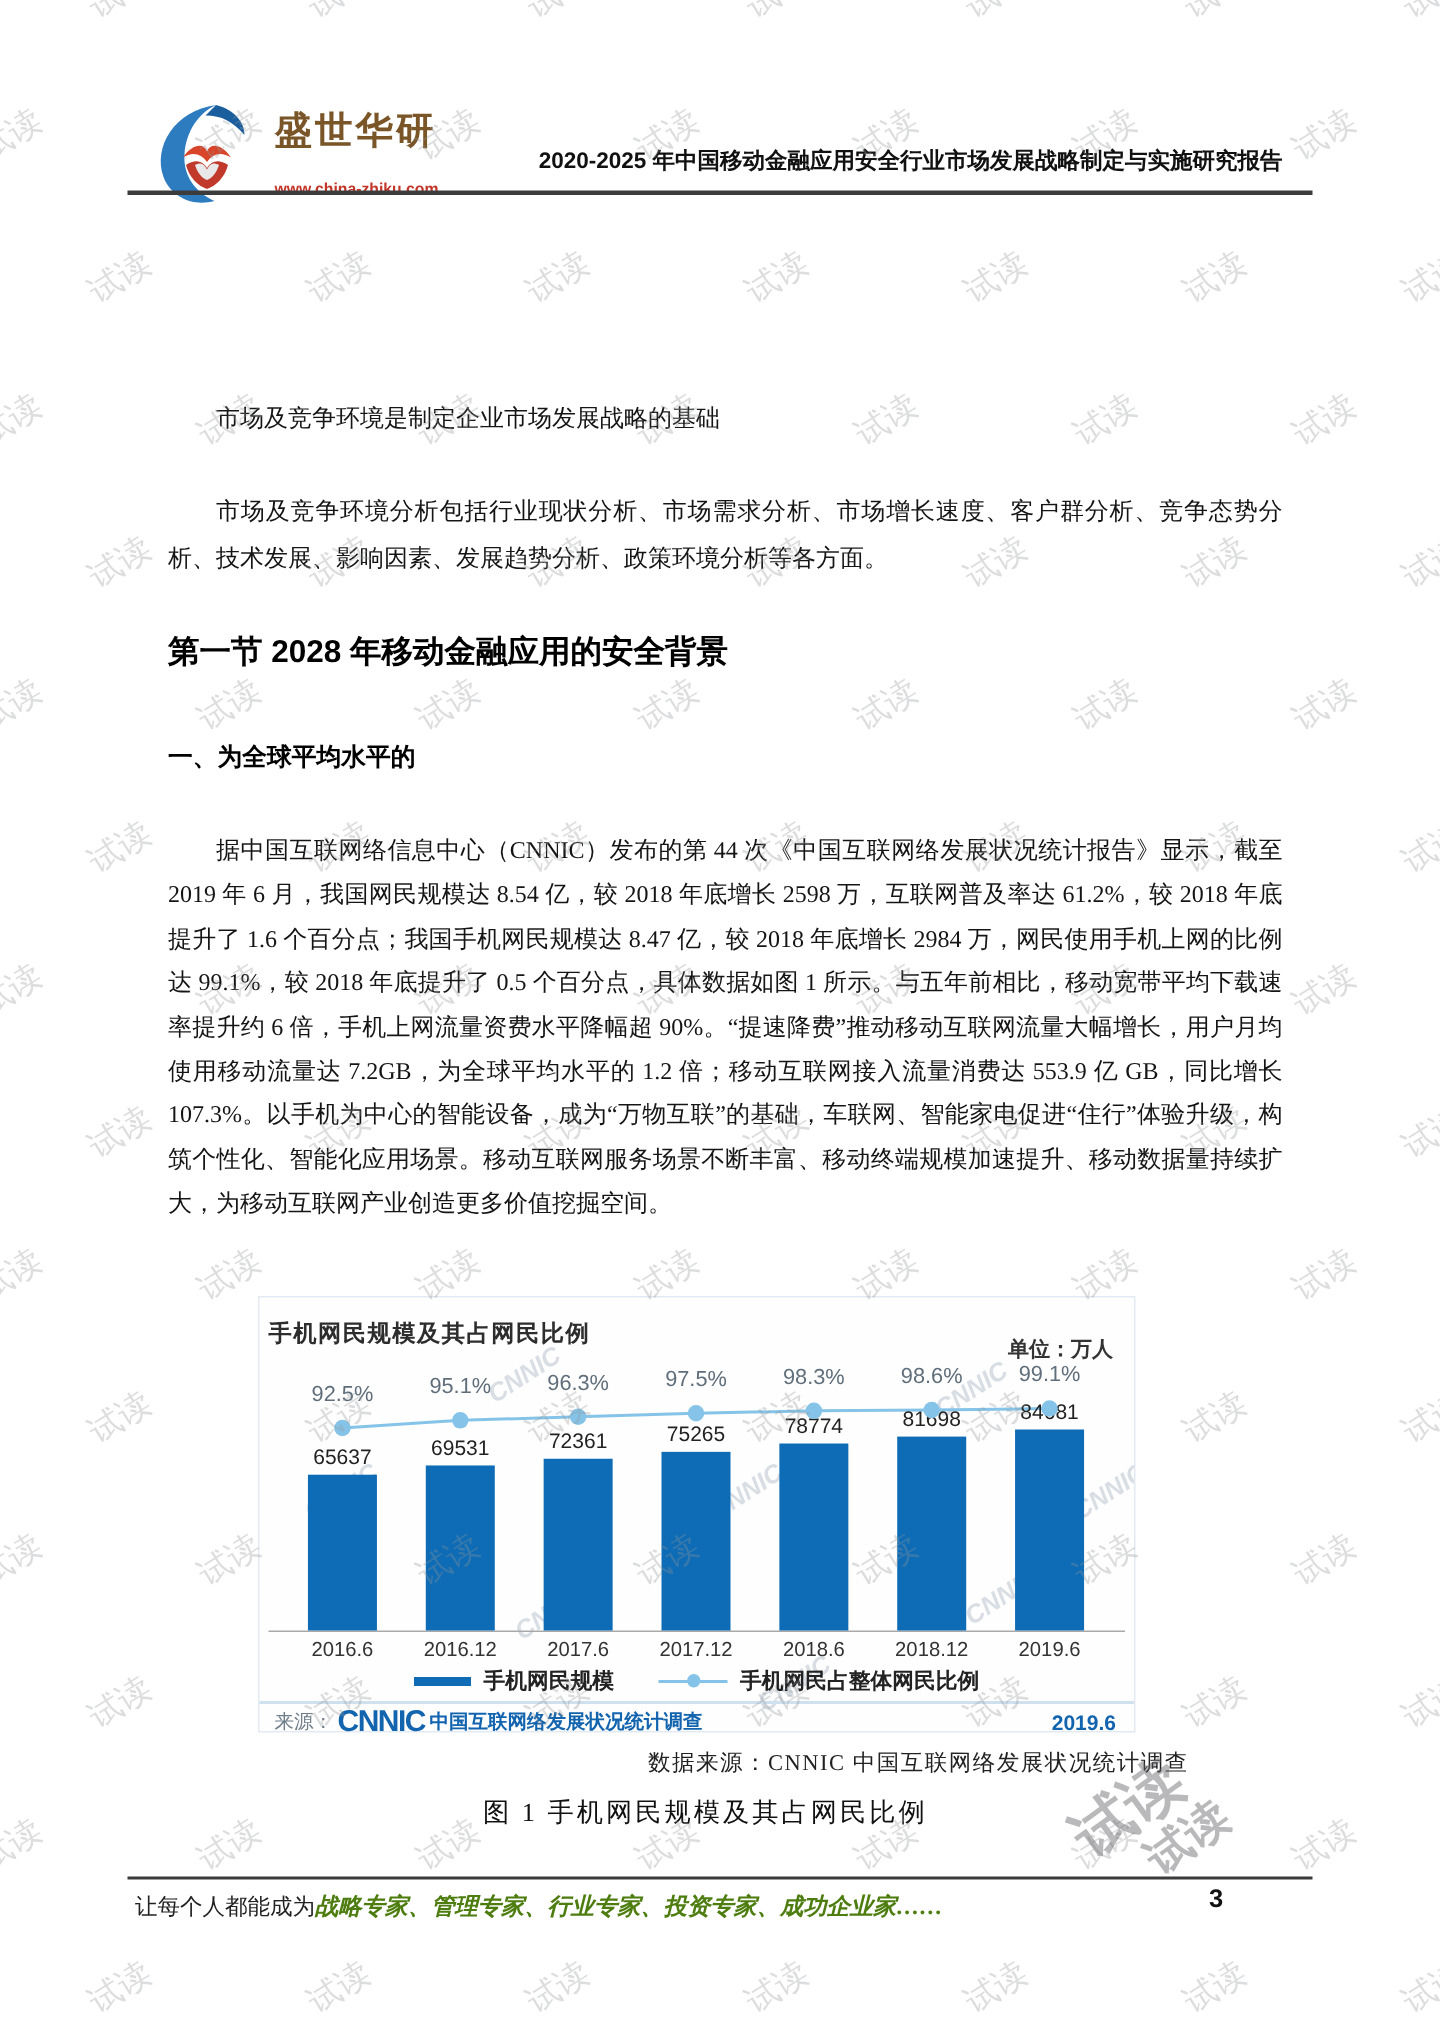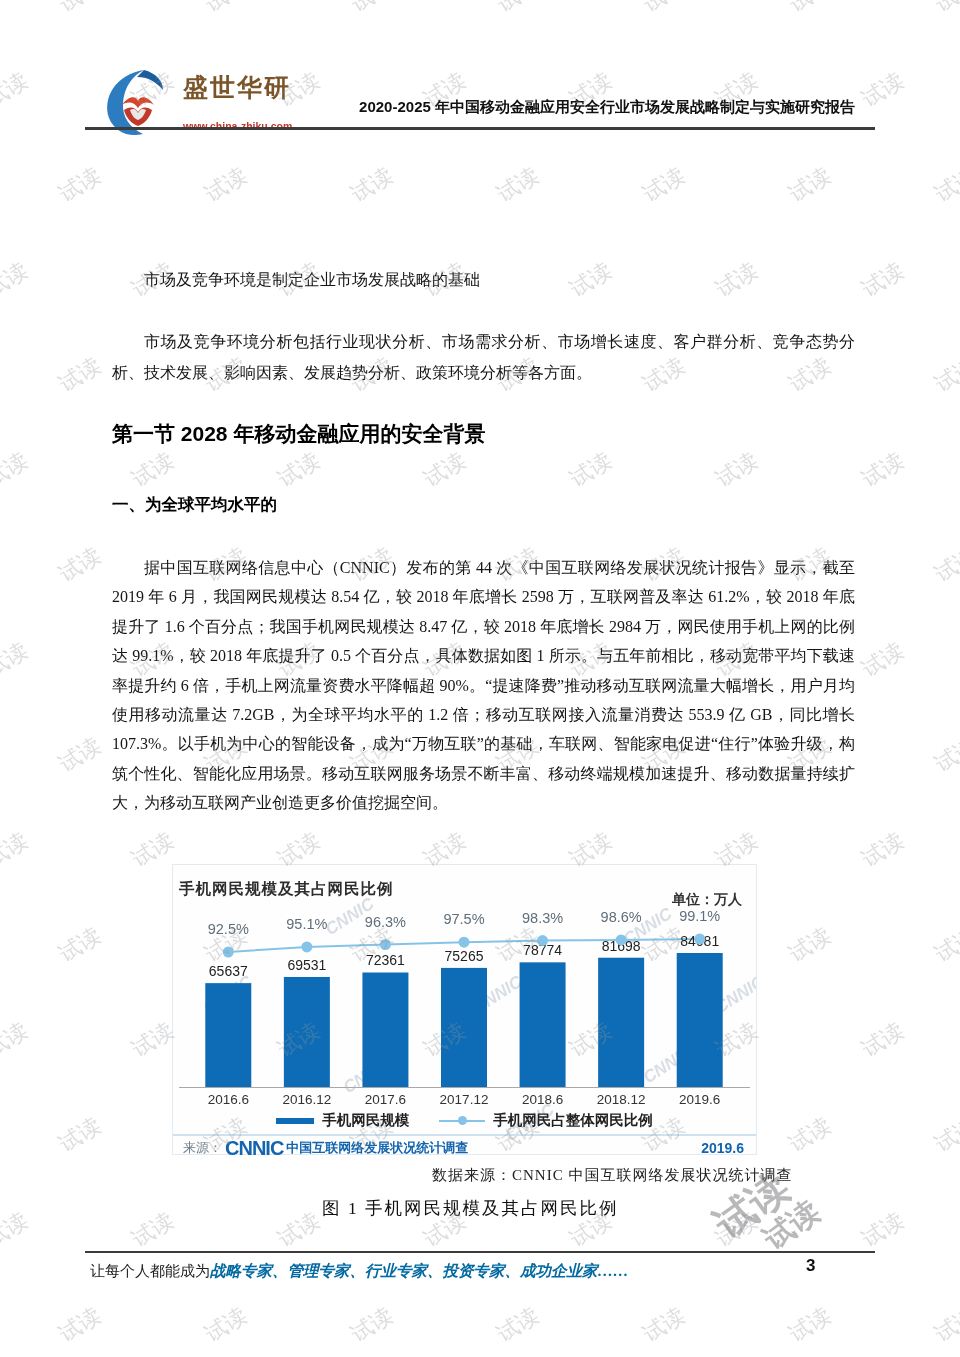--- a/index.html
+++ b/index.html
@@ -55,21 +55,21 @@
          color:rgba(130,150,170,0.30);transform:rotate(-33deg);}
 
   
   .data-source{position:absolute;left:432px;top:1166px;font-size:15px;color:#222;letter-spacing:1px;}
   .fig-caption{position:absolute;left:322px;top:1196px;font-size:17.5px;color:#111;letter-spacing:2px;}
 
   
   .footer-rule{position:absolute;left:85px;right:85px;top:1251px;height:2px;background:#3c3c3c;}
   .footer{position:absolute;left:90px;top:1261px;font-size:15px;}
   .f-prefix{color:#222;}
-  .f-highlight{color:#0369a1;font-weight:bold;font-style:italic;font-size:15.5px;}
+  .f-highlight{color:#4d7c0f;font-weight:bold;font-style:italic;font-size:15.5px;}
   .page-num{position:absolute;left:806px;top:1256px;font-family:"Liberation Sans","DejaVu Sans",sans-serif;
          font-weight:bold;font-size:17px;color:#111;}
 
   
   .wm-layer{position:absolute;inset:0;pointer-events:none;z-index:50;overflow:hidden;}
   .wm-layer .wm{position:absolute;font-family:"DejaVu Sans",sans-serif;font-size:22px;
          color:rgba(145,148,152,0.32);transform:rotate(-32deg);white-space:nowrap;}
   .wm-layer .wm.big{font-size:38px;font-weight:bold;color:rgba(100,100,104,0.45);transform:rotate(-36deg);}
 </style>
 </head>

